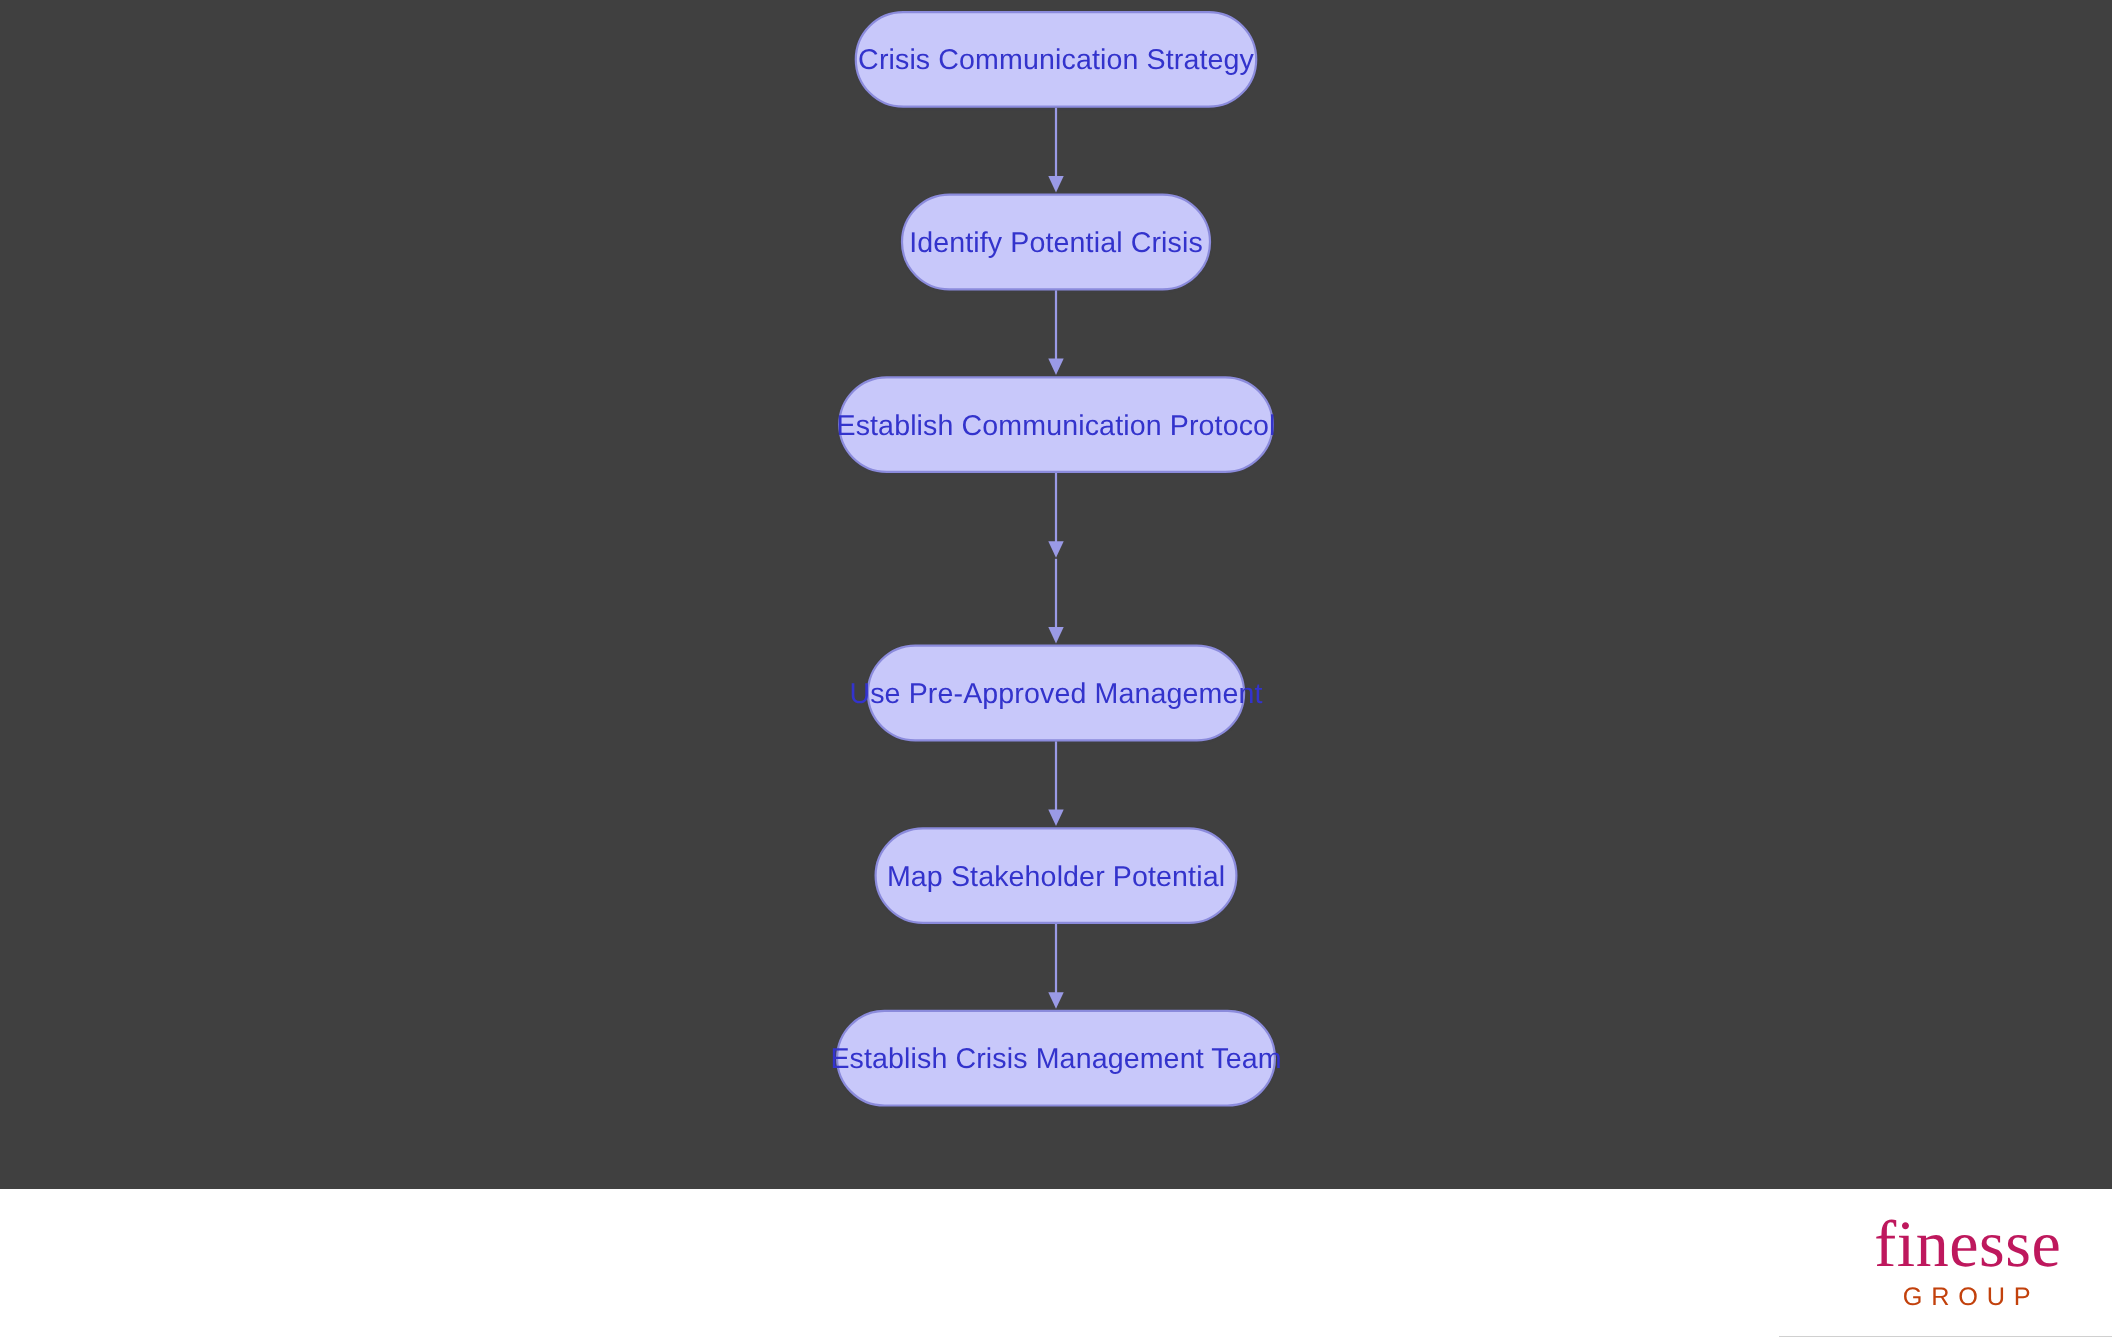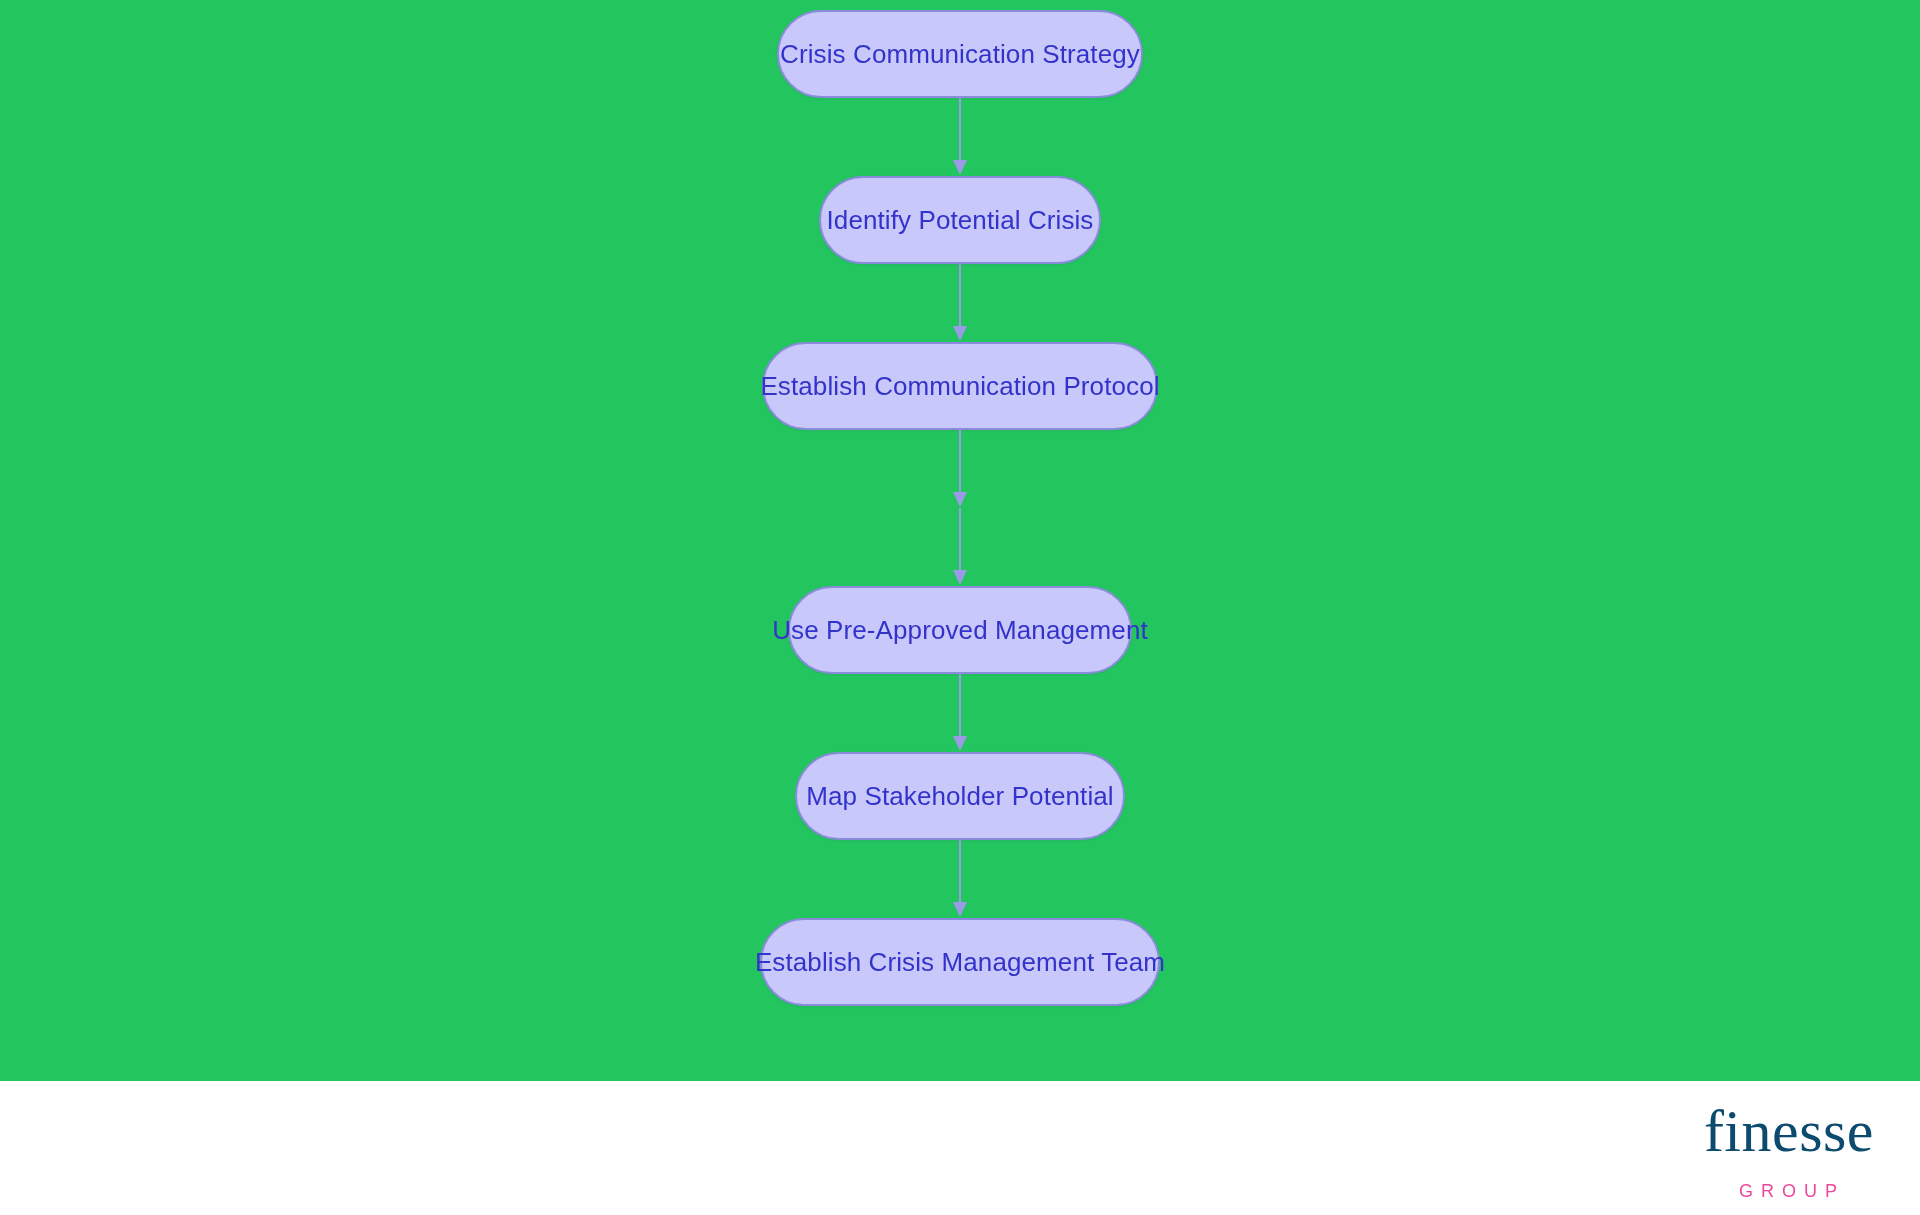--- a/index.html
+++ b/index.html
@@ -14,21 +14,21 @@
     overflow: hidden;
     position: relative;
   }
 
   #canvas {
     position: absolute;
     left: 0;
     top: 0;
     width: 1920px;
     height: 1081px;
-    background: #22c55e;
+    background: #404040;
   }
 
   #flow {
     position: absolute;
     left: 0;
     top: 0;
     width: 1920px;
     height: 1081px;
     display: flex;
     flex-direction: column;
@@ -96,29 +96,29 @@
     top: 20px;
     text-align: center;
     color: #2e3640;
     user-select: none;
   }
   #logo .wordmark {
     font-family: "Liberation Serif", "DejaVu Serif", serif;
     font-size: 60px;
     line-height: 1;
     letter-spacing: 0.5px;
-    color: #0c4a6e;
+    color: #be185d;
   }
   #logo .sub {
     font-family: "Liberation Sans", sans-serif;
-    font-size: 18px;
+    font-size: 23px;
     letter-spacing: 8px;
-    margin-top: 20px;
+    margin-top: 4px;
     margin-left: 6px;
-    color: #ec4899;
+    color: #c2410c;
   }
 </style>
 </head>
 <body>
 
 <div id="canvas">
   <div id="flow">
 
     <div class="node" style="width: 366px;">
       <span>Crisis Communication Strategy</span>

